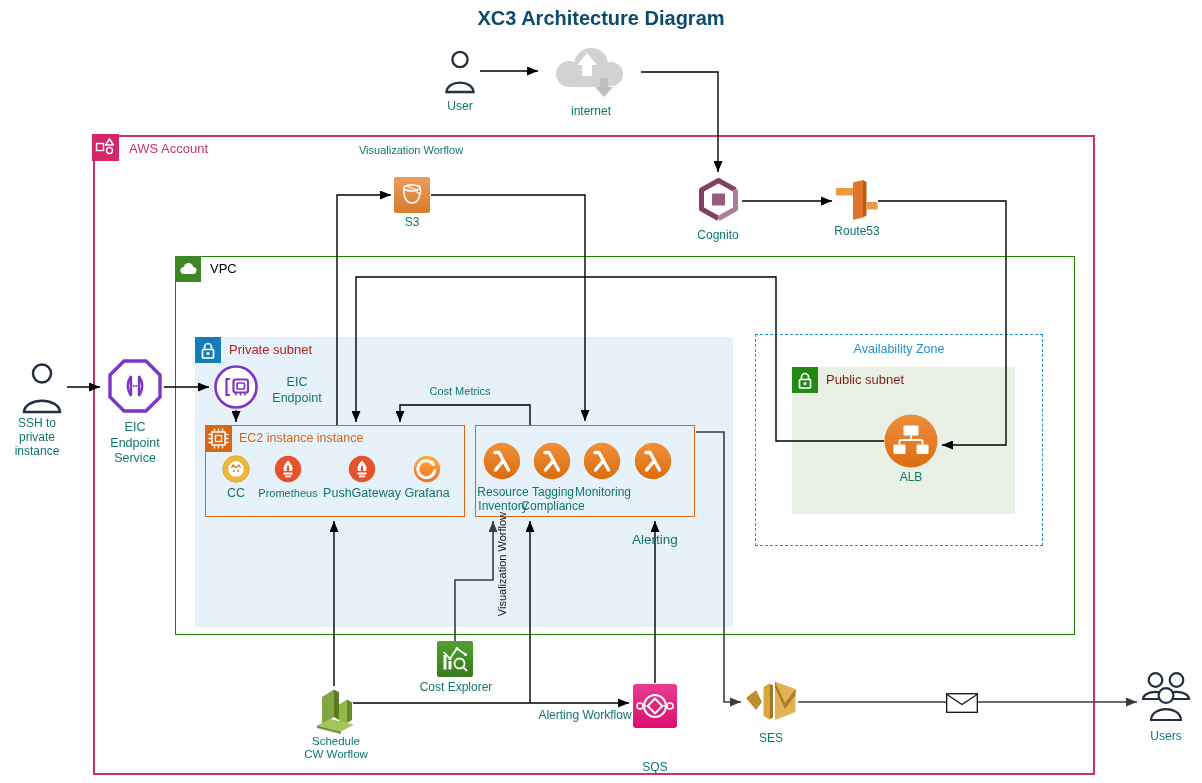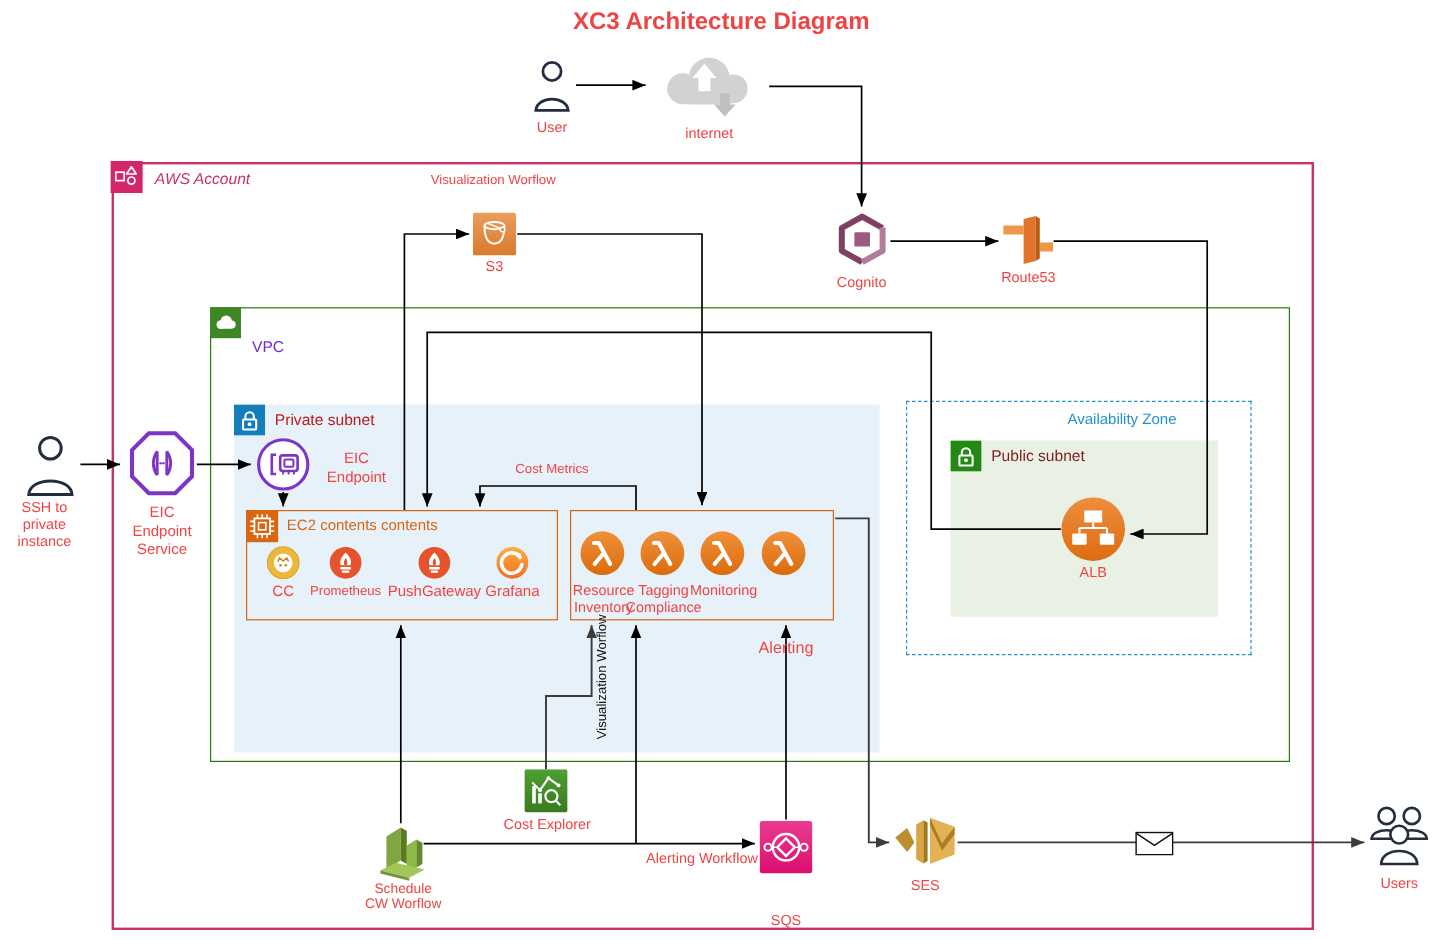--- a/index.html
+++ b/index.html
@@ -1,31 +1,31 @@
 <!DOCTYPE html>
 <html><head>
 <meta charset="utf-8">
 <style>
   html,body{margin:0;padding:0;background:#fff;}
   #canvas{position:relative;width:1202px;height:783px;background:#fff;
           font-family:"Liberation Sans",sans-serif;overflow:hidden;}
   .abs{position:absolute;}
-  .lbl{position:absolute;font-size:12px;color:#ef4444;white-space:nowrap;line-height:14px;}
+  .lbl{position:absolute;font-size:12px;color:#0f766e;white-space:nowrap;line-height:14px;}
   .c{transform:translateX(-50%);text-align:center;}
-  .title{font-size:20px;font-weight:bold;color:#ef4444;}
+  .title{font-size:20px;font-weight:bold;color:#0c4a6e;}
   .small{font-size:11px;}
   .box{position:absolute;box-sizing:border-box;}
   .aws-box{border:2px solid #C9306E;}
   .vpc-box{border:1.6px solid #1D8102;}
   .az-box{border:1.4px dashed #2491CE;}
   .priv-fill{background:#E7F1F9;}
   .pub-fill{background:#E9F1E4;}
   .orange-box{border:1.4px solid #D86613;}
   .awslbl{font-size:13px;color:#C9306E;font-weight:400;}
-  .vpclbl{font-size:13px;color:#6d28d9;margin-top:20px;}
+  .vpclbl{font-size:13px;color:#000000;}
   .privlbl{font-size:13px;color:#b91c1c;}
   .publbl{font-size:13px;color:#7f1d1d;}
   .azlbl{font-size:12.5px;color:#2491CE;}
   .ec2lbl{font-size:12.5px;color:#D86613;}
   .vlbl{position:absolute;font-size:11px;color:#141414;writing-mode:vertical-rl;
         transform:rotate(180deg);white-space:nowrap;}
   svg{display:block;}
 </style>
 </head>
 <body>
@@ -103,60 +103,60 @@
   </svg>
 
   <svg class="abs" style="left:92px;top:134px;" width="27" height="27">
     <rect width="27" height="27" fill="#D2276B"></rect>
     <g stroke="#fff" stroke-width="1.4" fill="none">
       <rect x="4.5" y="9.5" width="7" height="7"></rect>
       <polygon points="17.5,5 21.5,11 13.5,11" stroke-linejoin="round"></polygon>
       <circle cx="17.5" cy="16.5" r="3"></circle>
     </g>
   </svg>
-  <div class="lbl awslbl" style="left:129px;top:142px;font-style:italic;">AWS Account</div>
+  <div class="lbl awslbl" style="left:129px;top:142px;">AWS Account</div>
 
   <svg class="abs" style="left:175px;top:256px;" width="26" height="26">
     <rect width="26" height="26" fill="#3F8624"></rect>
     <g fill="#fff">
       <circle cx="9" cy="14.5" r="3.6"></circle>
         <circle cx="13.5" cy="11.5" r="4.6"></circle>
         <circle cx="18" cy="14.5" r="3.4"></circle>
       <rect x="8.5" y="13" width="10" height="5" rx="2"></rect>
     </g>
   </svg>
   <div class="lbl vpclbl" style="left:210px;top:262px;">VPC</div>
 
   <svg class="abs" style="left:195px;top:337px;" width="26" height="26">
     <rect width="26" height="26" fill="#147EBA"></rect>
     <path d="M9.5,12.5 v-2.5 a3.5,3.5 0 0 1 7,0 v2.5" stroke="#fff" stroke-width="1.7" fill="none"></path>
     <rect x="7.5" y="12.5" width="11" height="8.5" rx="0.8" stroke="#fff" stroke-width="1.7" fill="none"></rect>
     <circle cx="13" cy="16.5" r="1.6" fill="#fff"></circle>
   </svg>
   <div class="lbl privlbl" style="left:229px;top:343px;">Private subnet</div>
 
-  <div class="lbl azlbl c" style="left:935px;top:342px;">Availability Zone</div>
+  <div class="lbl azlbl c" style="left:899px;top:342px;">Availability Zone</div>
 
   <svg class="abs" style="left:792px;top:367px;" width="26" height="26">
     <rect width="26" height="26" fill="#248814"></rect>
     <path d="M9.5,12.5 v-2.5 a3.5,3.5 0 0 1 7,0 v2.5" stroke="#fff" stroke-width="1.7" fill="none"></path>
     <rect x="7.5" y="12.5" width="11" height="8.5" rx="0.8" stroke="#fff" stroke-width="1.7" fill="none"></rect>
     <circle cx="13" cy="16.5" r="1.6" fill="#fff"></circle>
   </svg>
   <div class="lbl publbl" style="left:826px;top:373px;">Public subnet</div>
 
   <svg class="abs" style="left:205px;top:425px;" width="27" height="27">
     <rect width="27" height="27" fill="#D86613"></rect>
     <g stroke="#fff" fill="none">
       <rect x="7" y="7" width="13" height="13" stroke-width="1.5"></rect>
       <rect x="10.5" y="10.5" width="6" height="6" stroke-width="1.3"></rect>
       <path stroke-width="1.3" d="M9.5,3.5V7 M13.5,3.5V7 M17.5,3.5V7 M9.5,20v3.5 M13.5,20v3.5 M17.5,20v3.5 M3.5,9.5H7 M3.5,13.5H7 M3.5,17.5H7 M20,9.5h3.5 M20,13.5h3.5 M20,17.5h3.5"></path>
     </g>
   </svg>
-  <div class="lbl ec2lbl" style="left:239px;top:431px;">EC2 contents contents</div>
+  <div class="lbl ec2lbl" style="left:239px;top:431px;">EC2 instance instance</div>
 
   <div class="lbl title c" style="left:601px;top:11px;">XC3 Architecture Diagram</div>
 
   <svg class="abs" style="left:444px;top:50px;" width="32" height="44">
     <circle cx="16" cy="9.5" r="7.6" fill="#fff" stroke="#232F3E" stroke-width="2.3"></circle>
     <path d="M2.5,42 C3.5,29.5 28.5,29.5 29.5,42 Z" fill="#fff" stroke="#232F3E" stroke-width="2.3"></path>
   </svg>
   <div class="lbl c" style="left:460px;top:99px;">User</div>
 
   <svg class="abs" style="left:542px;top:40px;" width="100" height="60">

